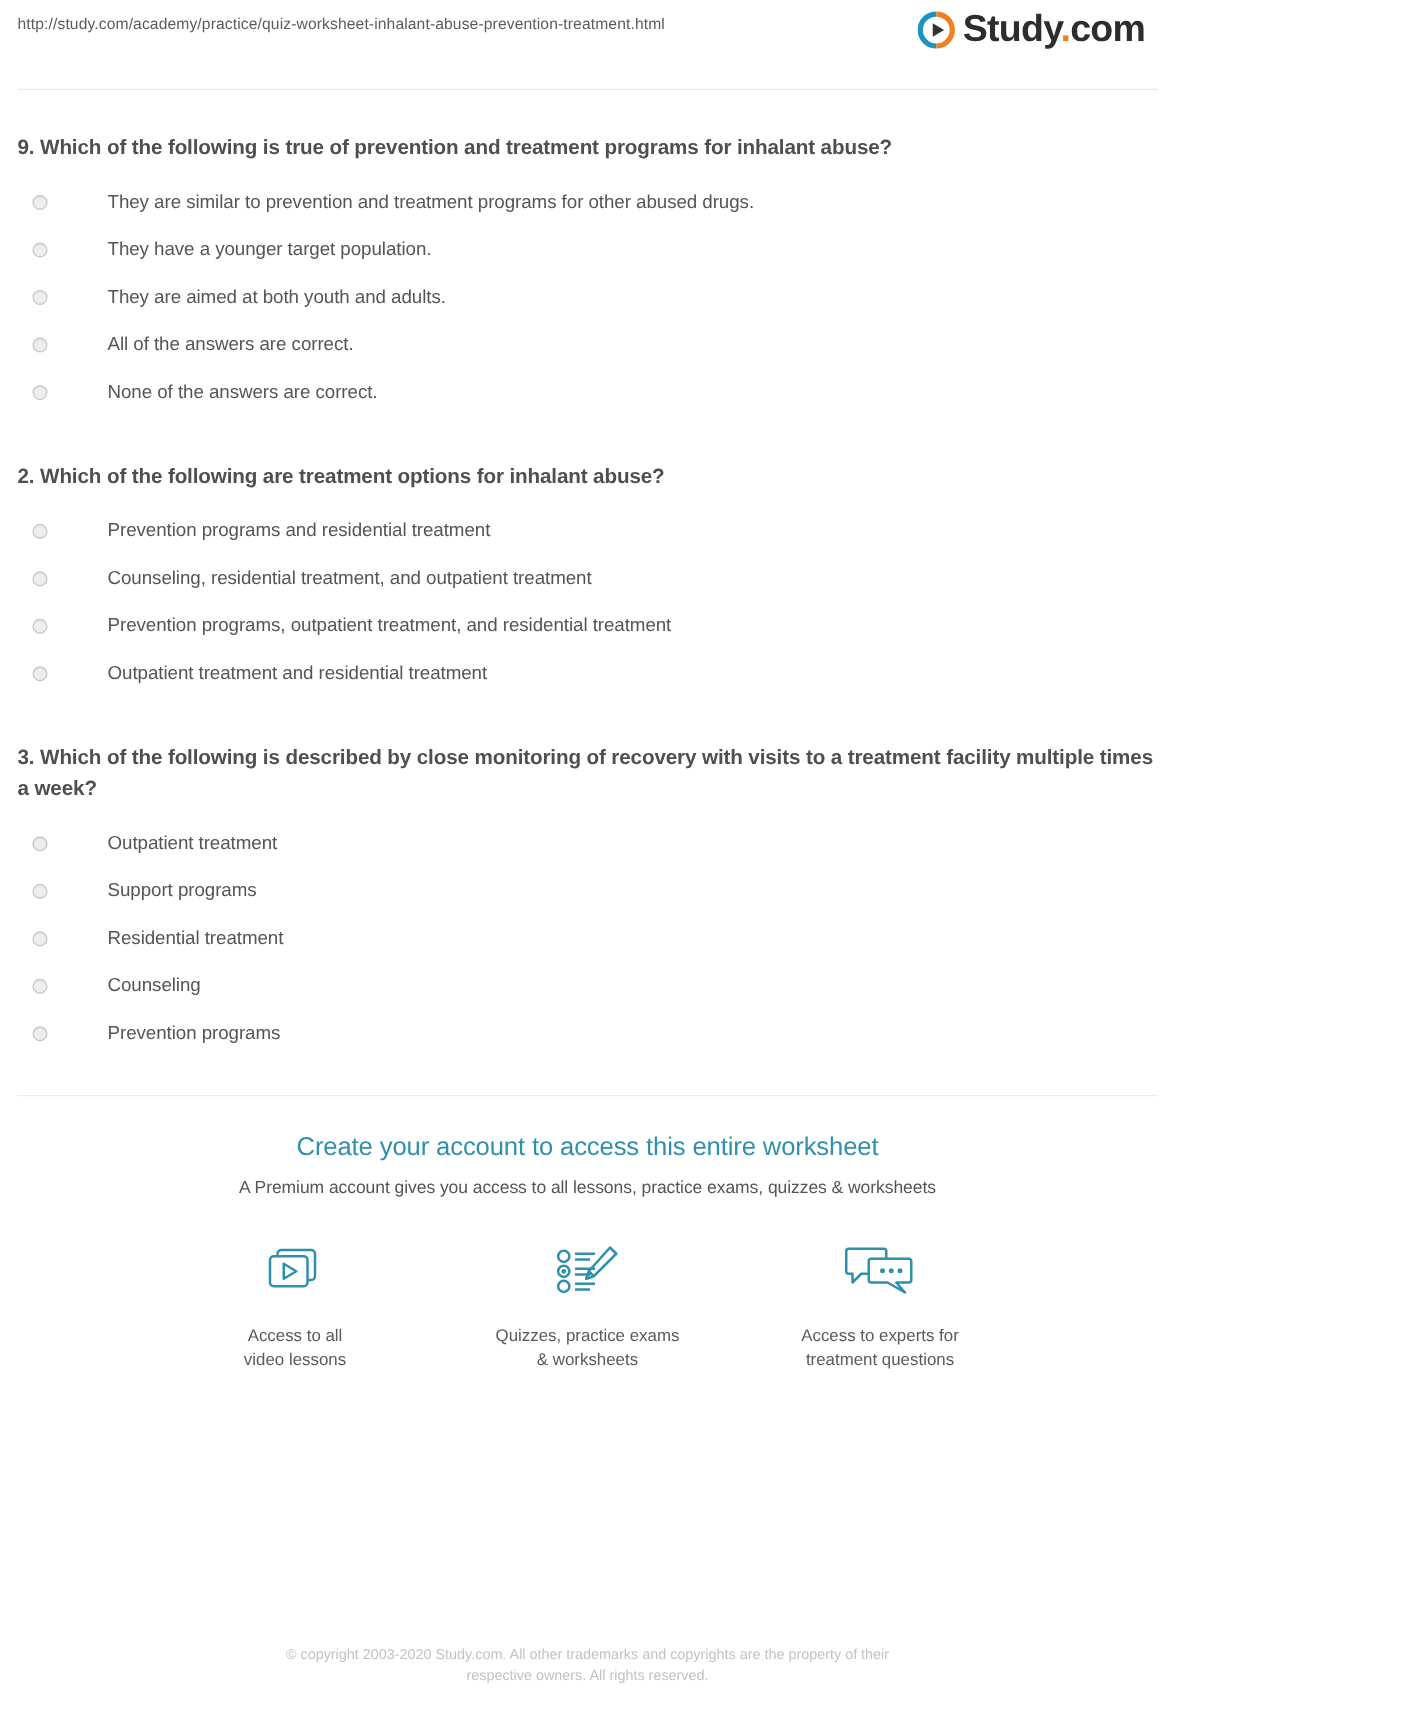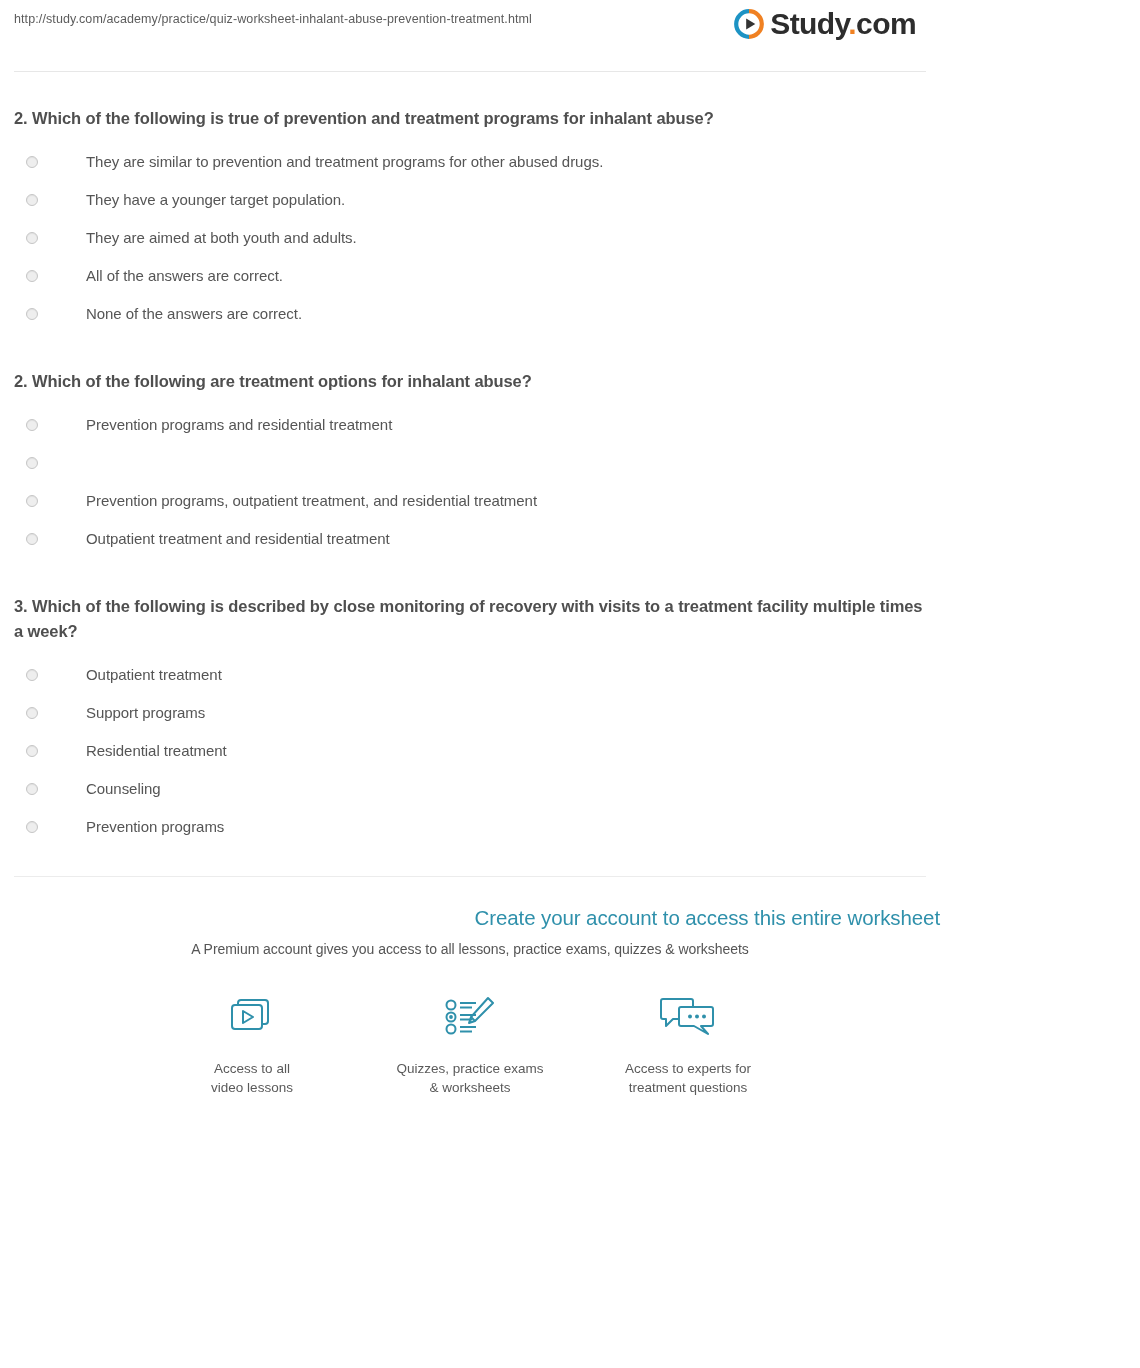--- a/index.html
+++ b/index.html
@@ -128,35 +128,34 @@
     text-align: center;
     padding-top: 28px;
   }
   .cta-heading {
     font-size: 20.5px;
     line-height: 26px;
     color: #2f90ab;
     font-weight: 400;
     margin: 0 0 8px 0;
     letter-spacing: -0.1px;
-    text-align: right;
   }
   .cta-sub {
     font-size: 14px;
     line-height: 20px;
     color: #555555;
     margin: 0;
     letter-spacing: -0.05px;
   }
   .perks {
     display: flex;
     justify-content: center;
     align-items: flex-start;
     margin-top: 32px;
-    gap: 0;
+    gap: 16px;
   }
   .perk {
     width: 218px;
     text-align: center;
   }
   .perk-icon {
     height: 54px;
     display: flex;
     align-items: center;
     justify-content: center;
@@ -199,21 +198,21 @@
       </span>
       <span class="logo-word"><span>Study</span><span class="dotcom-dot">.</span><span>com</span></span>
     </div>
   </div>
 
   <hr class="rule">
 
   <div class="questions">
 
     <div class="question-block">
-      <p class="question-text">2. Which of the following is true of prevention and treatment programs for inhalant abuse?</p>
+      <p class="question-text">9. Which of the following is true of prevention and treatment programs for inhalant abuse?</p>
       <ul class="options">
         <li class="option">
           <span class="radio"></span>
           <span class="option-label">They are similar to prevention and treatment programs for other abused drugs.</span>
         </li>
         <li class="option">
           <span class="radio"></span>
           <span class="option-label">They have a younger target population.</span>
         </li>
         <li class="option">
@@ -233,20 +232,21 @@
 
     <div class="question-block">
       <p class="question-text">2. Which of the following are treatment options for inhalant abuse?</p>
       <ul class="options">
         <li class="option">
           <span class="radio"></span>
           <span class="option-label">Prevention programs and residential treatment</span>
         </li>
         <li class="option">
           <span class="radio"></span>
+          <span class="option-label">Counseling, residential treatment, and outpatient treatment</span>
         </li>
         <li class="option">
           <span class="radio"></span>
           <span class="option-label">Prevention programs, outpatient treatment, and residential treatment</span>
         </li>
         <li class="option">
           <span class="radio"></span>
           <span class="option-label">Outpatient treatment and residential treatment</span>
         </li>
       </ul>
@@ -336,14 +336,15 @@
         </div>
         <div class="perk-label">
           <span>Access to experts for</span><br>
           <span>treatment questions</span>
         </div>
       </div>
 
     </div>
   </div>
 
+  <div class="copyright">© copyright 2003-2020 Study.com. All other trademarks and copyrights are the property of their respective owners. All rights reserved.</div>
 
 </div>
 
 </body></html>

